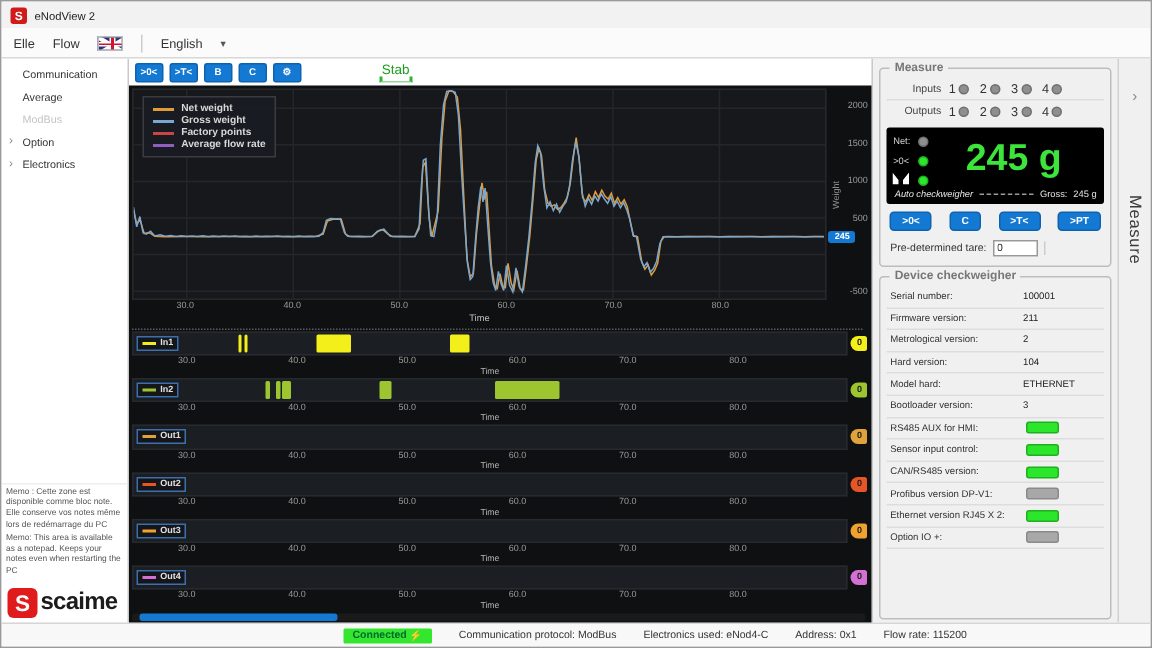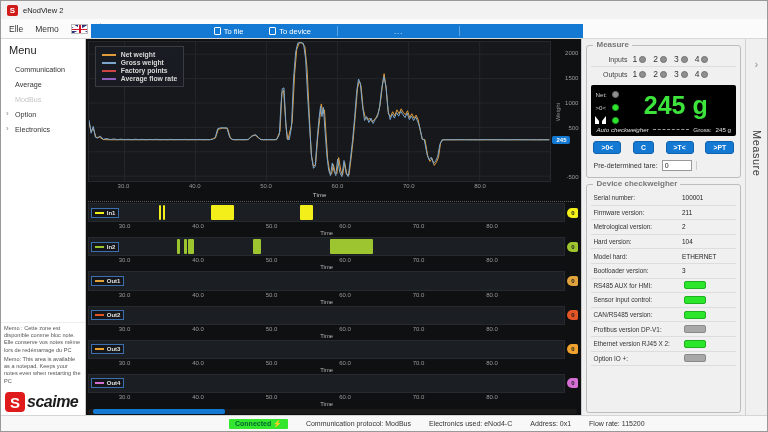--- a/index.html
+++ b/index.html
@@ -33,21 +33,21 @@
   .sidebar{width:85px;background:#fff;border-right:1px solid #c9c9c9;display:flex;flex-direction:column;padding:3px 0 2px 0;}
   .side-title{font-size:11px;color:#222;padding:2px 8px 6px 8px;}
   .side-items{flex:1;}
   .side-item{font-size:7.2px;color:#333;padding:3px 4px 3px 14px;cursor:pointer;position:relative;}
   .side-item.disabled{color:#c5c5c5;}
   .side-item .expand{position:absolute;left:5px;top:2px;font-size:8px;color:#888;}
   .memo{font-size:5.6px;color:#555;line-height:1.3;padding:2px 3px;border-top:1px solid #eee;}
   .memo p{margin:0 0 2px 0;}
   .brand{display:flex;align-items:center;gap:2px;padding:3px 4px 1px 4px;}
   .brand-ico{width:20px;height:20px;background:#e01b1b;border-radius:4px;color:#fff;font-weight:bold;font-size:15px;display:flex;align-items:center;justify-content:center;}
-  .brand-name{font-size:16px;font-weight:bold;color:#1c1c1c;letter-spacing:-0.5px;font-style:italic;}
+  .brand-name{font-size:16px;font-weight:bold;color:#1c1c1c;letter-spacing:-0.5px;}
   
   .content{width:497px;display:flex;flex-direction:column;min-width:0;}
   .toolbar2{height:18px;background:#fff;display:flex;align-items:center;gap:4px;padding:0 4px;flex:0 0 auto;}
   .btn-sm{background:#1479d3;color:#fff;border:1px solid #0f62ad;border-radius:2px;font-size:6.5px;font-weight:bold;min-width:19px;height:13px;display:flex;align-items:center;justify-content:center;cursor:pointer;padding:0 2px;}
   .stab-wrap{margin-left:48px;display:flex;flex-direction:column;align-items:center;}
   .stab-label{font-size:9px;color:#1d9e1d;}
   .stab-marks{width:22px;height:4px;border-left:2px solid #2db52d;border-right:2px solid #2db52d;border-bottom:1px solid #9bd69b;}
   .dark-area{flex:1;background:#0f1012;padding:2px 0 0 2px;display:flex;flex-direction:column;min-height:0;position:relative;}
   
   .chart-block{height:158px;display:flex;flex-direction:column;flex:0 0 auto;}
@@ -126,70 +126,69 @@
 
 <div class="app">
 
   <div class="titlebar">
     <div class="applogo">S</div>
     <div class="apptitle">eNodView 2</div>
   </div>
 
   <div class="menubar">
     <span class="menu-item">Elle</span>
-    <span class="menu-item">Memo</span>
+    <span class="menu-item">Flow</span>
     <span class="flag">
       <span class="wd1"></span>
         <span class="wd2"></span>
         <span class="wv"></span>
         <span class="wh"></span>
         <span class="rv"></span>
         <span class="rh"></span>
     </span>
     <span class="menu-divider"></span>
     <span class="menu-item">English</span>
     <span class="lang-caret">▾</span>
 
-    <div class="bluebar">
-      <span class="bluebtn">
-        <span class="doc-ico"></span>
-        <span>To file</span>
-      </span>
-      <span class="bluebtn">
-        <span class="doc-ico"></span>
-        <span>To device</span>
-      </span>
-      <span class="sep"></span>
-      <span class="more-btn">...</span>
-      <span class="sep"></span>
-    </div>
   </div>
 
   <div class="main-row">
 
     <div class="sidebar">
-      <div class="side-title">Menu</div>
       <div class="side-items" id="side-items">
           <div class="side-item"><span>Communication</span></div>
           <div class="side-item"><span>Average</span></div>
           <div class="side-item disabled"><span>ModBus</span></div>
           <div class="side-item"><span class="expand">›</span><span>Option</span></div>
           <div class="side-item"><span class="expand">›</span><span>Electronics</span></div>
         </div>
       <div class="memo">
         <p>Memo : Cette zone est disponible comme bloc note. Elle conserve vos notes même lors de redémarrage du PC</p>
         <p>Memo: This area is available as a notepad. Keeps your notes even when restarting the PC</p>
       </div>
       <div class="brand">
         <span class="brand-ico">S</span>
         <span class="brand-name">scaime</span>
       </div>
     </div>
 
     <div class="content">
+      <div class="toolbar2">
+        <span id="small-buttons" style="display:flex;gap:4px;">
+            <button class="btn-sm">&gt;0&lt;</button>
+            <button class="btn-sm">&gt;T&lt;</button>
+            <button class="btn-sm">B</button>
+            <button class="btn-sm">C</button>
+          </span>
+        <button class="btn-sm">⚙</button>
+        <span class="stab-wrap">
+          <span class="stab-label">Stab</span>
+          <span class="stab-marks"></span>
+        </span>
+      </div>
 
       <div class="dark-area">
 
         <div class="chart-block">
           <div class="chart-upper">
             <div class="plot">
               <svg id="main-chart-svg" viewBox="0 0 100 100" preserveAspectRatio="none">
                   <line x1="7.6923076923076925" x2="7.6923076923076925" y1="0" y2="100" stroke="#24262b" vector-effect="non-scaling-stroke"></line>
                   <line x1="23.076923076923077" x2="23.076923076923077" y1="0" y2="100" stroke="#24262b" vector-effect="non-scaling-stroke"></line>
                   <line x1="38.46153846153847" x2="38.46153846153847" y1="0" y2="100" stroke="#24262b" vector-effect="non-scaling-stroke"></line>

